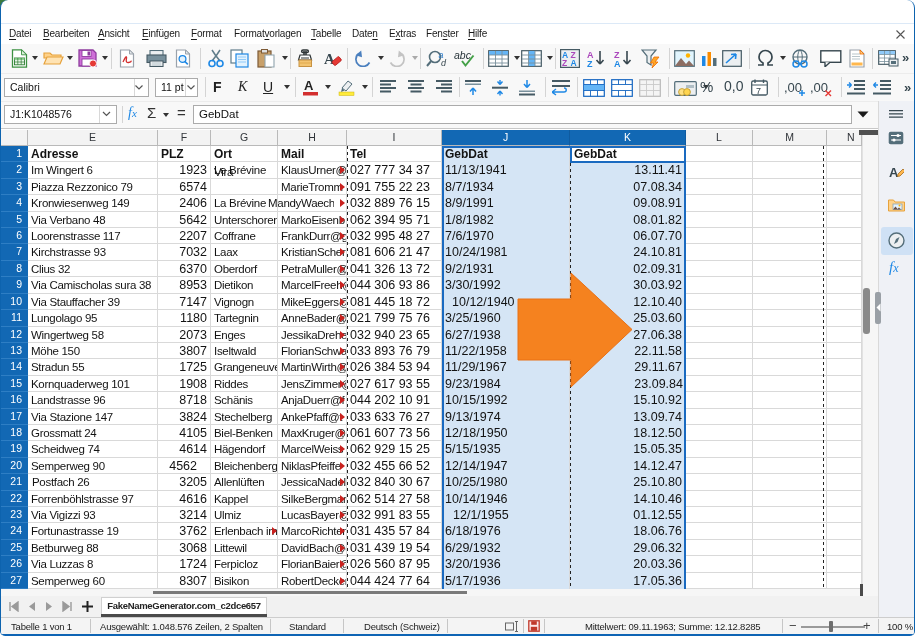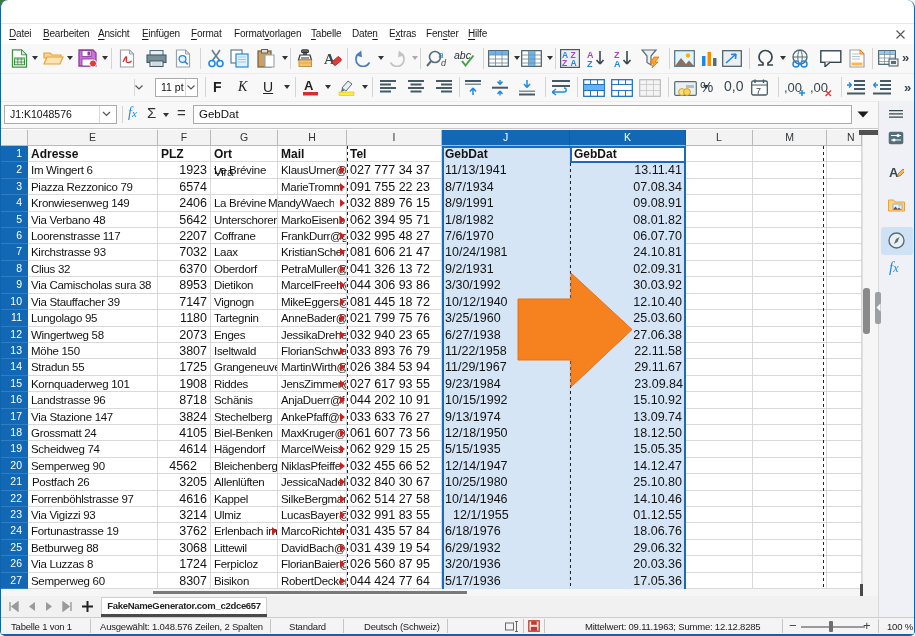--- a/index.html
+++ b/index.html
@@ -230,20 +230,21 @@
 <div class="sep" style="left:871px;top:48px;height:21px"></div>
 <svg class="ico" style="left:877px;top:50px" width="21" height="17" viewBox="0 0 21 17">
       <rect x="0.7" y="0.7" width="16.6" height="13.6" fill="#fff" stroke="#455a64" stroke-width="1.2"></rect>
       <rect x="1" y="1" width="16" height="3.5" fill="#90caf9"></rect>
       <path d="M1 4.5 h16 M1 8 h16 M1 11.5 h16 M6.5 1 v13 M12 1 v13" stroke="#78909c" stroke-width="0.8"></path>
       <rect x="11" y="9" width="9" height="7" fill="#eceff1" stroke="#455a64" stroke-width="1"></rect>
       <rect x="13" y="11" width="5" height="3" fill="#546e7a"></rect>
     </svg>
 <span style="position:absolute;left:901px;top:50px;font-size:13px;color:#37474f;font-weight:bold">»</span>
 <div class="abs" id="tb2"></div>
+<div class="combo" style="left:3px;top:78px;width:145px;height:19px;line-height:17px;padding-left:5px">Calibri</div>
 <svg class="ico" style="left:134px;top:85px" width="8" height="5" viewBox="0 0 8 5">
       <path d="M0.5 0.5 l3.5 3.5 l3.5 -3.5" fill="none" stroke="#555" stroke-width="1.2"></path>
     </svg>
 <div style="position:absolute;left:133px;top:79px;width:1px;height:17px;background:#d8d8d8"></div>
 <div class="combo" style="left:154px;top:78px;width:43px;height:19px;line-height:17px;padding-left:5px">11 pt</div>
 <svg class="ico" style="left:186px;top:85px" width="8" height="5" viewBox="0 0 8 5">
       <path d="M0.5 0.5 l3.5 3.5 l3.5 -3.5" fill="none" stroke="#555" stroke-width="1.2"></path>
     </svg>
 <div style="position:absolute;left:184px;top:79px;width:1px;height:17px;background:#d8d8d8"></div>
 <div class="sep" style="left:204px;top:77px;height:20px"></div>
@@ -493,21 +494,21 @@
 <div class="cell" style="left:685px;top:147px;width:67px;height:17px"></div>
 <div class="cell" style="left:752px;top:147px;width:74px;height:17px"></div>
 <div class="cell" style="left:826px;top:147px;width:35px;height:17px"></div>
 <div class="rowhdr" style="top:164px;height:16px">10</div>
 <div class="rline" style="top:179px;width:834px"></div>
 <div class="cell txtc" style="left:27px;top:164px;width:130px;height:16px;padding-left:3px">Via Stauffacher 39</div>
 <div class="num cell" style="left:157px;top:164px;width:53px;height:16px;padding-right:4px">7147</div>
 <div class="cell txtc" style="left:210px;top:164px;width:67px;height:16px;padding-left:3px">Vignogn</div>
 <div class="cell txtc" style="left:277px;top:164px;width:69px;height:16px;padding-left:3px">MikeEggers@</div>
 <div class="cell" style="left:346px;top:164px;width:95px;height:16px;padding-left:3px">081 445 18 72</div>
-<div class="cell selc" style="left:441px;top:164px;width:128px;height:16px;padding-left:3px">10/12/1940</div>
+<div class="cell selc" style="left:441px;top:164px;width:128px;height:16px;padding-left:10px">10/12/1940</div>
 <div class="num cell selc" style="left:569px;top:164px;width:116px;height:16px;padding-right:4px">12.10.40</div>
 <div class="cell" style="left:685px;top:164px;width:67px;height:16px"></div>
 <div class="cell" style="left:752px;top:164px;width:74px;height:16px"></div>
 <div class="cell" style="left:826px;top:164px;width:35px;height:16px"></div>
 <div class="rowhdr" style="top:180px;height:17px">11</div>
 <div class="rline" style="top:196px;width:834px"></div>
 <div class="cell txtc" style="left:27px;top:180px;width:130px;height:17px;padding-left:3px">Lungolago 95</div>
 <div class="num cell" style="left:157px;top:180px;width:53px;height:17px;padding-right:4px">1180</div>
 <div class="cell txtc" style="left:210px;top:180px;width:67px;height:17px;padding-left:3px">Tartegnin</div>
 <div class="cell txtc" style="left:277px;top:180px;width:69px;height:17px;padding-left:3px">AnneBader@</div>

